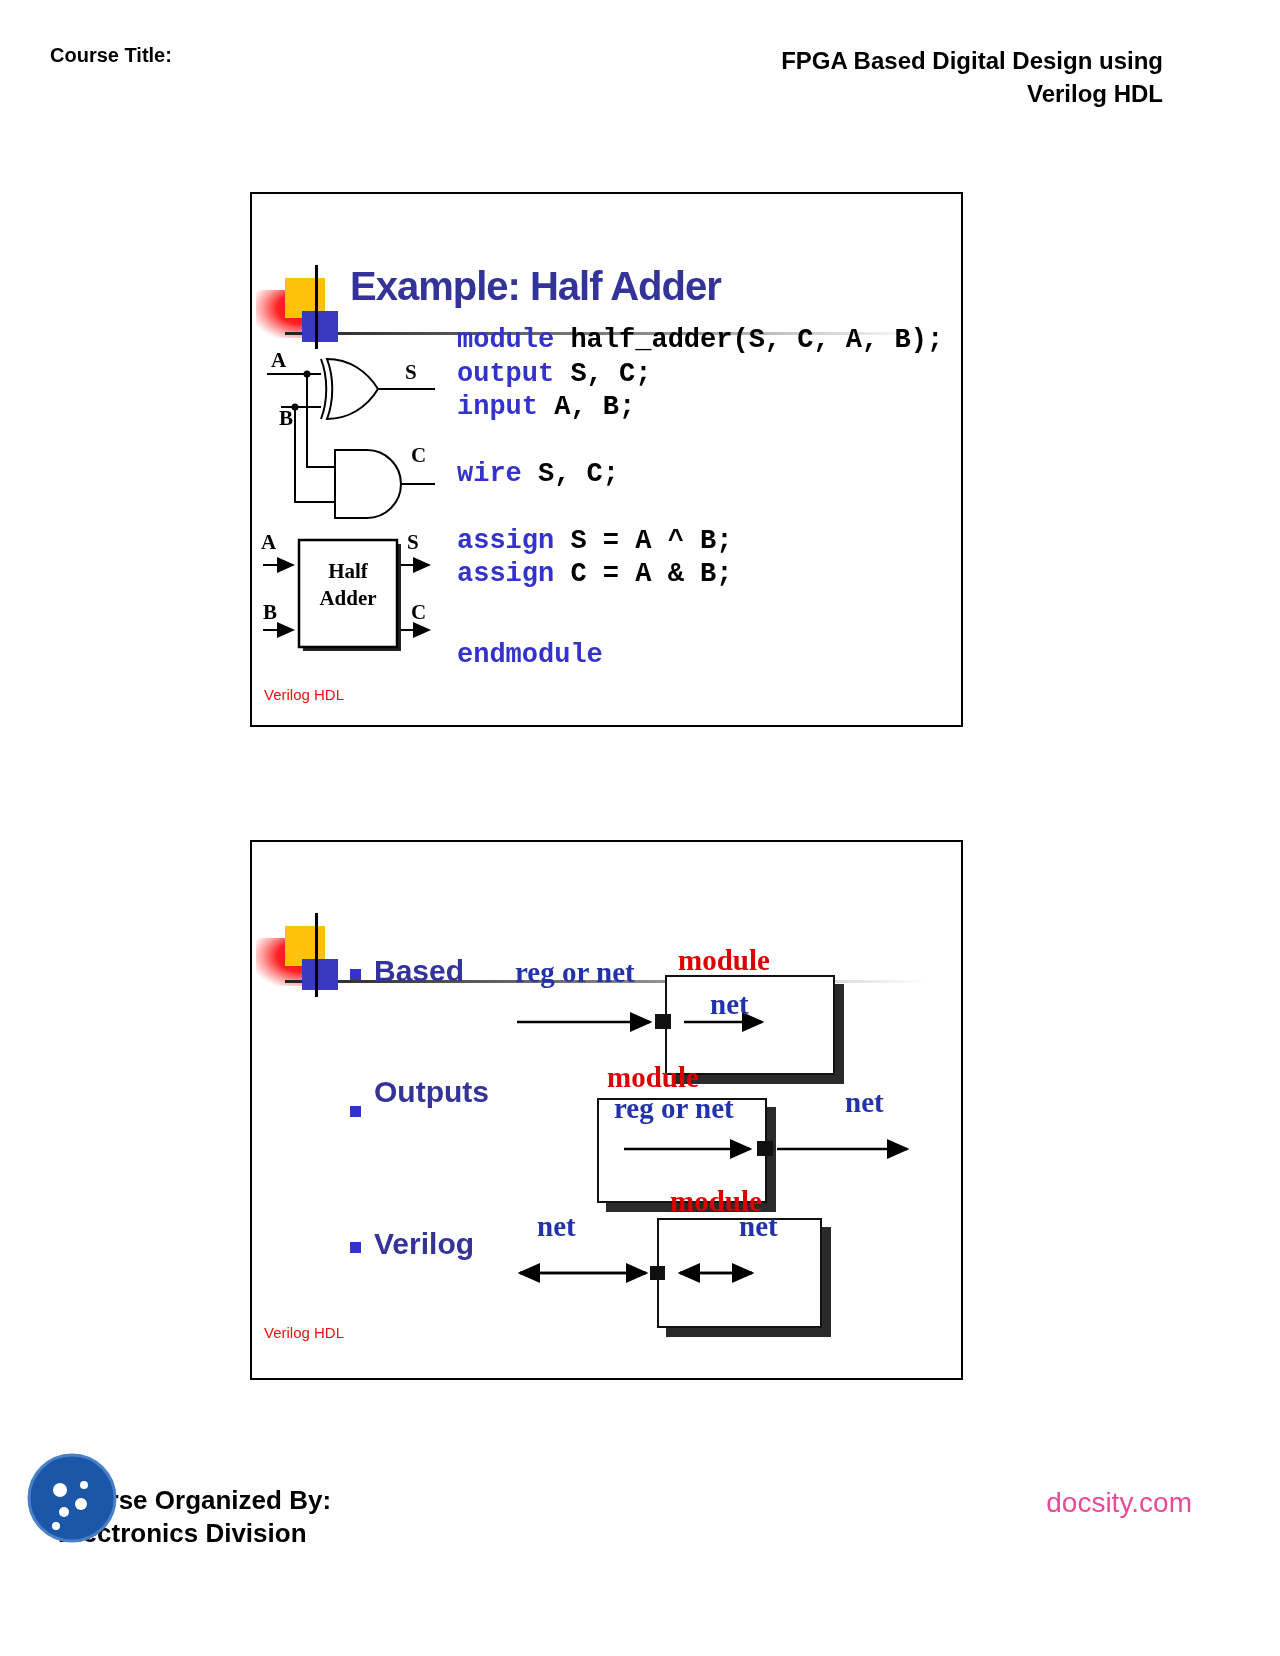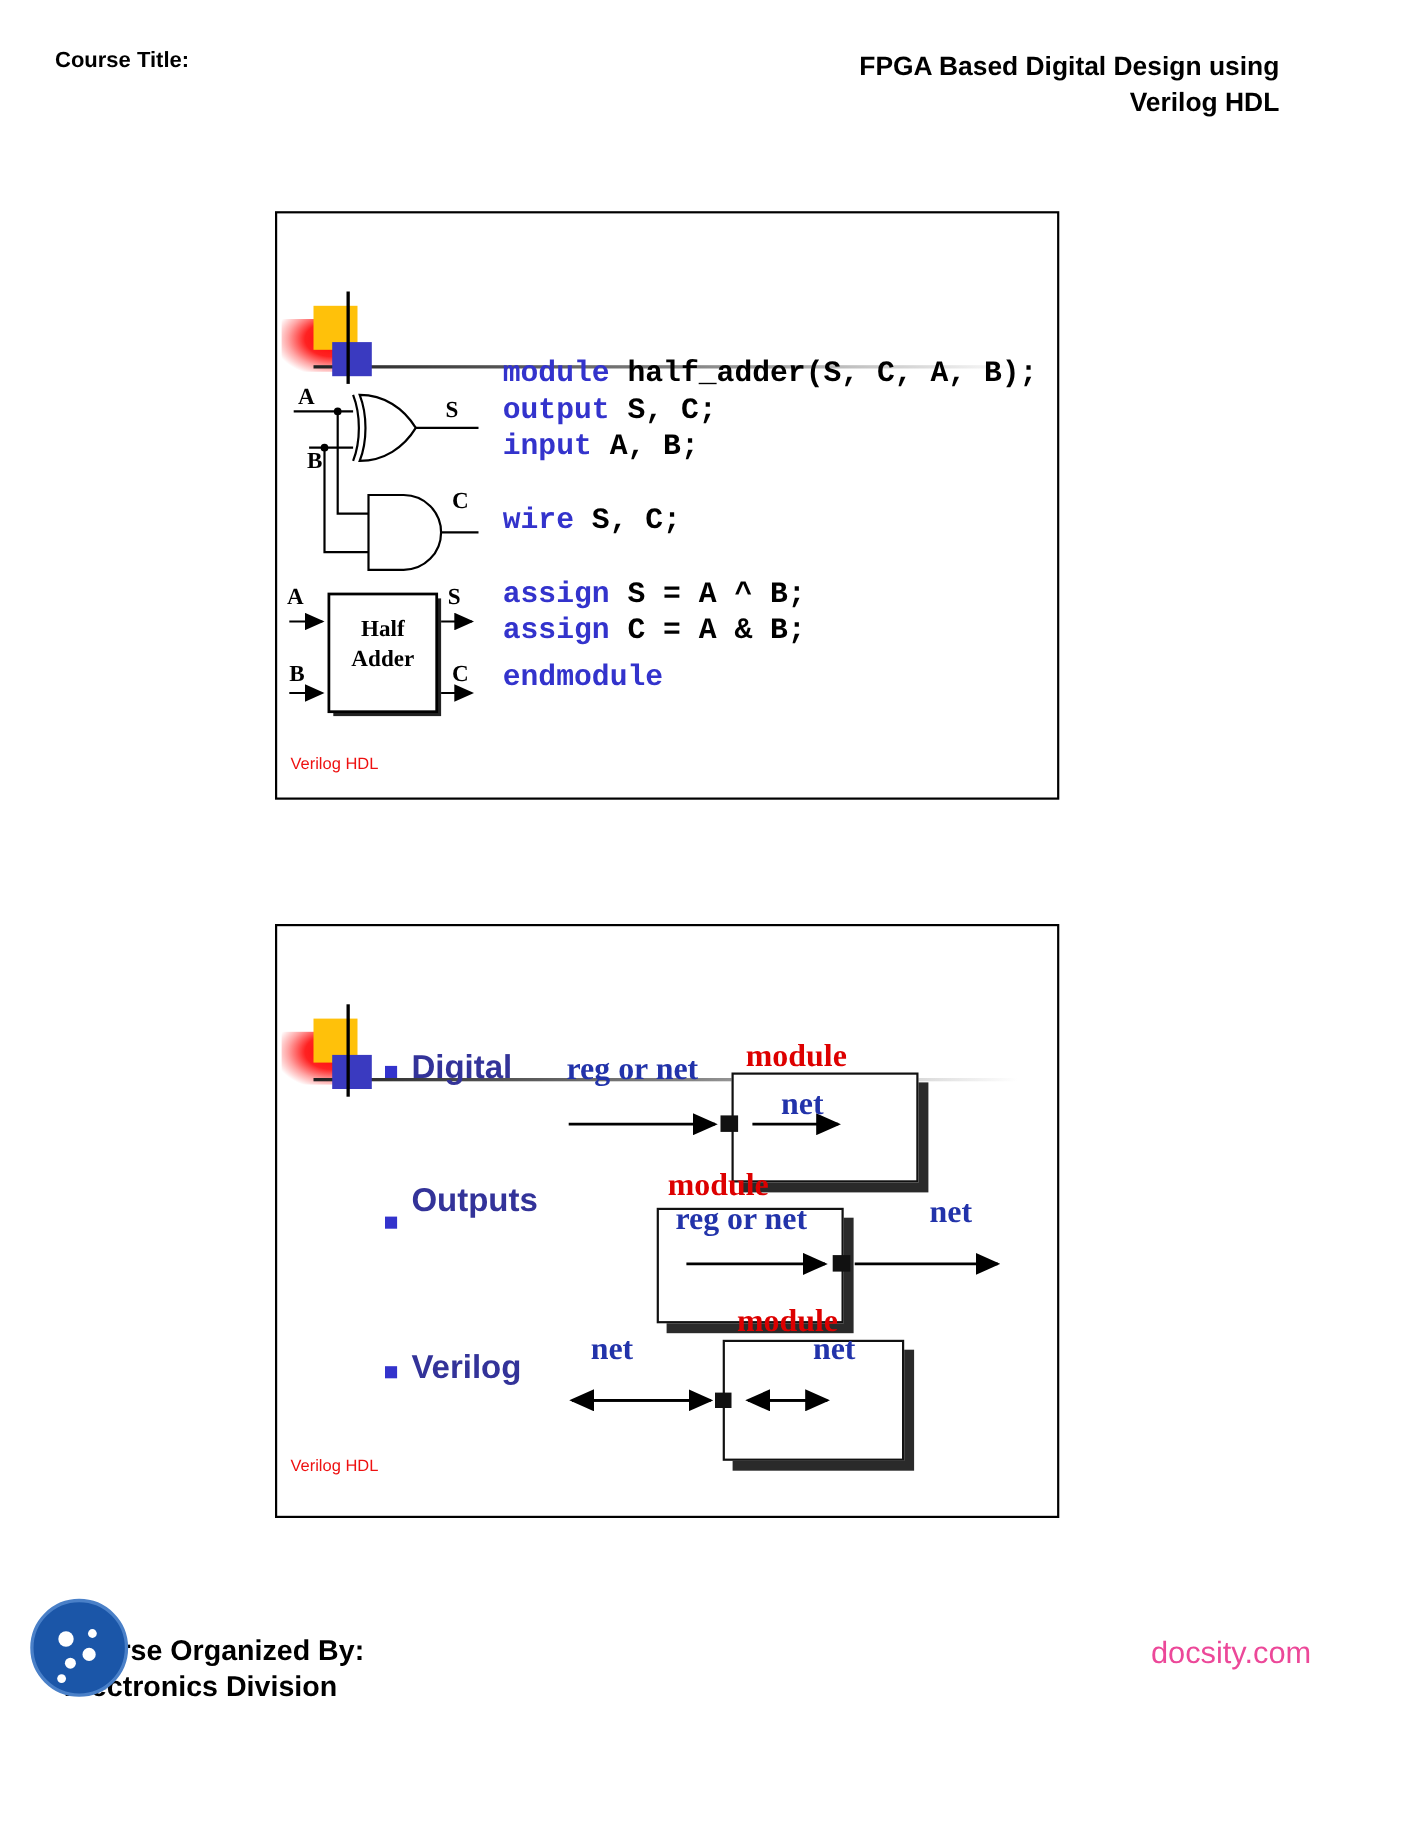--- a/index.html
+++ b/index.html
@@ -64,29 +64,30 @@
   </div>
 
   <div id="slide1" class="slide">
 
     <div class="abs deco-red"></div>
     <div class="abs deco-yellow"></div>
     <div class="abs deco-blue"></div>
     <div class="abs deco-vline"></div>
     <div class="abs deco-hline"></div>
 
+    <div class="slide-title" style="left:98px;top:70px;">Example: Half Adder</div>
 
     <div>
       <div class="code-line" style="top:131px;"><span class="kw">module</span><span> half_adder(S, C, A, B);</span></div>
       <div class="code-line" style="top:165px;"><span class="kw">output</span><span> S, C;</span></div>
       <div class="code-line" style="top:198px;"><span class="kw">input</span><span> A, B;</span></div>
       <div class="code-line" style="top:265px;"><span class="kw">wire</span><span> S, C;</span></div>
       <div class="code-line" style="top:332px;"><span class="kw">assign</span><span> S = A ^ B;</span></div>
       <div class="code-line" style="top:365px;"><span class="kw">assign</span><span> C = A &amp; B;</span></div>
-      <div class="code-line" style="top:408px;"><span class="kw">endmodule</span><span></span></div>
+      <div class="code-line" style="top:446px;"><span class="kw">endmodule</span><span></span></div>
     </div>
 
     <svg class="abs" style="left:3px;top:143px;z-index:2;" width="195" height="325" viewBox="0 0 195 325">
       <defs>
         <marker id="ah1" markerWidth="9" markerHeight="8" refX="8" refY="4" orient="auto">
           <path d="M0,0 L9,4 L0,8 Z" fill="#000"></path>
         </marker>
       </defs>
 
       <g stroke="#000" stroke-width="2" fill="none">
@@ -133,21 +134,21 @@
   <div id="slide2" class="slide">
 
     <div class="abs deco-red"></div>
     <div class="abs deco-yellow"></div>
     <div class="abs deco-blue"></div>
     <div class="abs deco-vline"></div>
     <div class="abs deco-hline"></div>
 
 
     <div class="bullet-sq" style="left:98px;top:127px;"></div>
-    <div class="bullet-label" style="left:122px;top:112px;">Digital</div>
+    <div class="bullet-label" style="left:122px;top:112px;">Based</div>
 
     <div class="bullet-sq" style="left:98px;top:264px;"></div>
     <div class="bullet-label" style="left:122px;top:233px;">Outputs</div>
 
     <div class="bullet-sq" style="left:98px;top:400px;"></div>
     <div class="bullet-label" style="left:122px;top:385px;">Verilog</div>
 
     <div class="mod-box" style="left:413px;top:133px;width:166px;height:96px;"></div>
     <div class="mod-box" style="left:345px;top:256px;width:166px;height:101px;"></div>
     <div class="mod-box" style="left:405px;top:376px;width:161px;height:106px;"></div>

